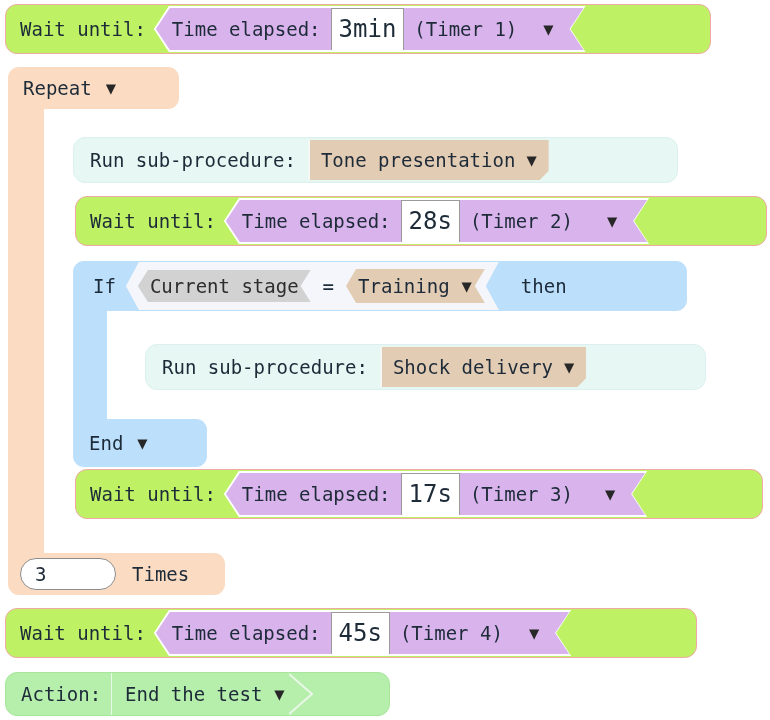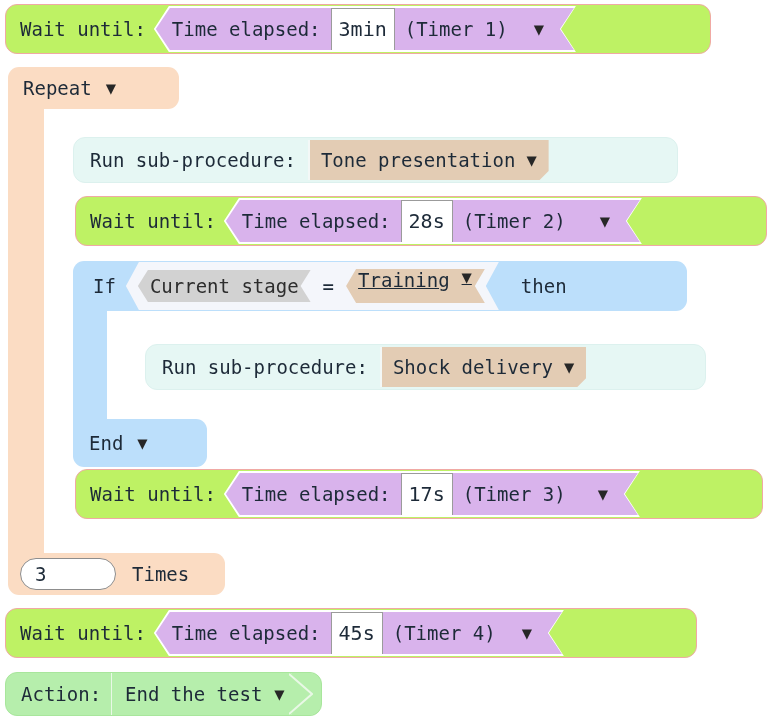--- a/index.html
+++ b/index.html
@@ -81,21 +81,21 @@
 
   .val-input {
     display: inline-flex;
     align-items: center;
     justify-content: flex-start;
     background: #ffffff;
     border: 1px solid #9b9b9b;
     height: 43px;
     padding: 0 7px;
     margin: 0 10px;
-    font-size: 20px;
+    font-size: 24px;
     color: #1d2a38;
     font-family: "DejaVu Sans Mono", "Liberation Mono", monospace;
     box-sizing: border-box;
   }
 
   .caret {
     font-size: 17px;
     line-height: 1;
     color: #272727;
   }
@@ -204,28 +204,28 @@
     color: #2d2d2d;
     clip-path: polygon(10px 0, 100% 0, calc(100% - 10px) 50%, 100% 100%, 10px 100%, 0 50%);
   }
   .eq {
     padding: 0 12px;
     font-size: 19px;
     color: #1d2a38;
   }
   .hex-tan {
     display: flex;
+    align-items: center;
     gap: 12px;
     height: 34px;
     background: #e3ccb4;
     padding: 0 13px 0 12px;
     font-size: 19px;
     color: #1d2a38;
     clip-path: polygon(10px 0, 100% 0, calc(100% - 10px) 50%, 100% 100%, 10px 100%, 0 50%);
-    text-decoration: underline;
   }
   .then-lbl { padding-left: 22px; font-size: 19px; }
 
   
   .hex-action {
     display: flex;
     align-items: center;
     gap: 12px;
     height: 42px;
     margin-left: 10px;
@@ -344,21 +344,21 @@
     <div class="hex-wrap">
       <div class="hex-inner">
         <span class="lbl">Time elapsed:</span>
         <span class="val-input">45s</span>
         <span class="lbl">(Timer 4)</span>
         <span class="caret" style="margin-left:26px;">▼</span>
       </div>
     </div>
   </div>
 
-  <div class="blk blk-action" style="left:5px; top:672px; width:317px; height:44px;">
+  <div class="blk blk-action" style="left:5px; top:672px; width:385px; height:44px;">
     <span class="lbl">Action:</span>
     <span class="hex-action">
       <span>End the test</span>
       <span class="caret">▼</span>
       <svg class="hex-action-arrowline" viewBox="0 0 24 44" preserveAspectRatio="none">
         <polyline points="0,1 23,22 0,43" fill="none" stroke="#e9f8e6" stroke-width="2"></polyline>
       </svg>
     </span>
   </div>
 

